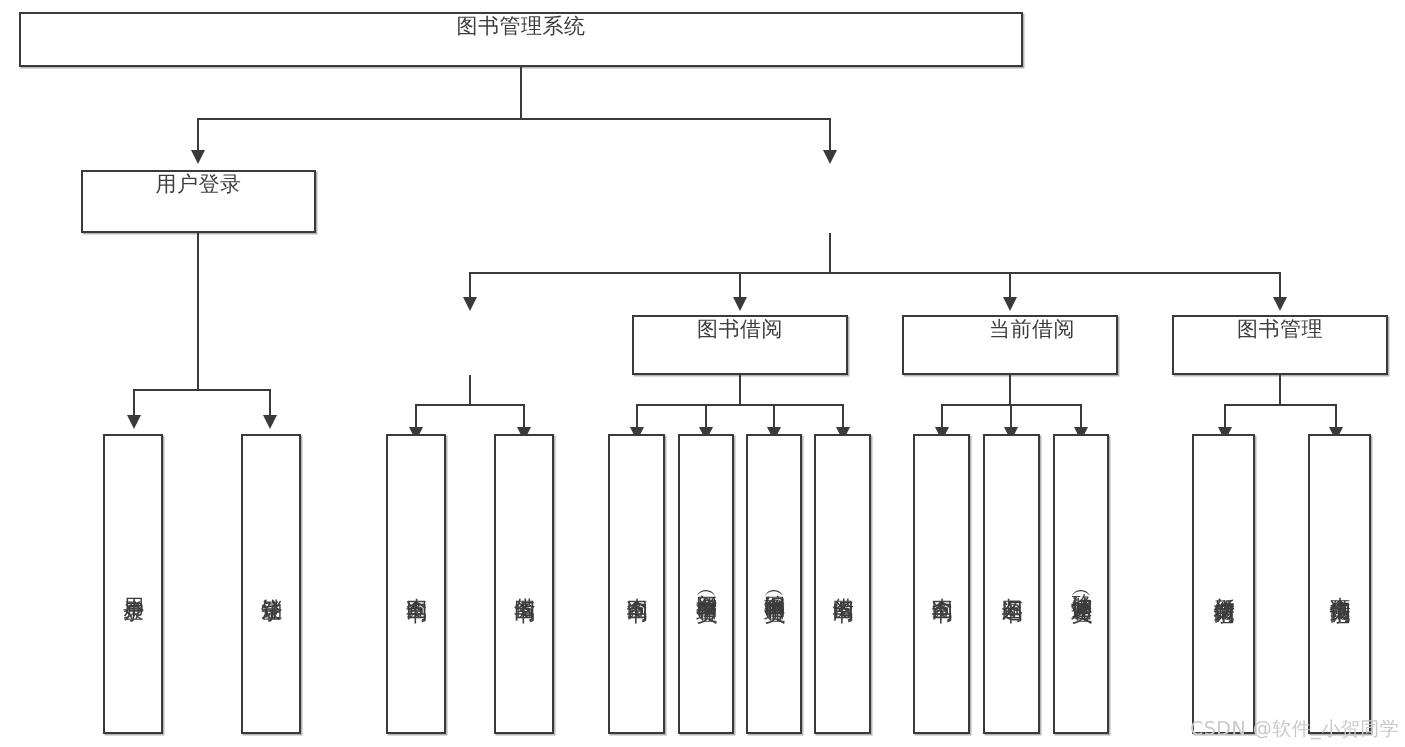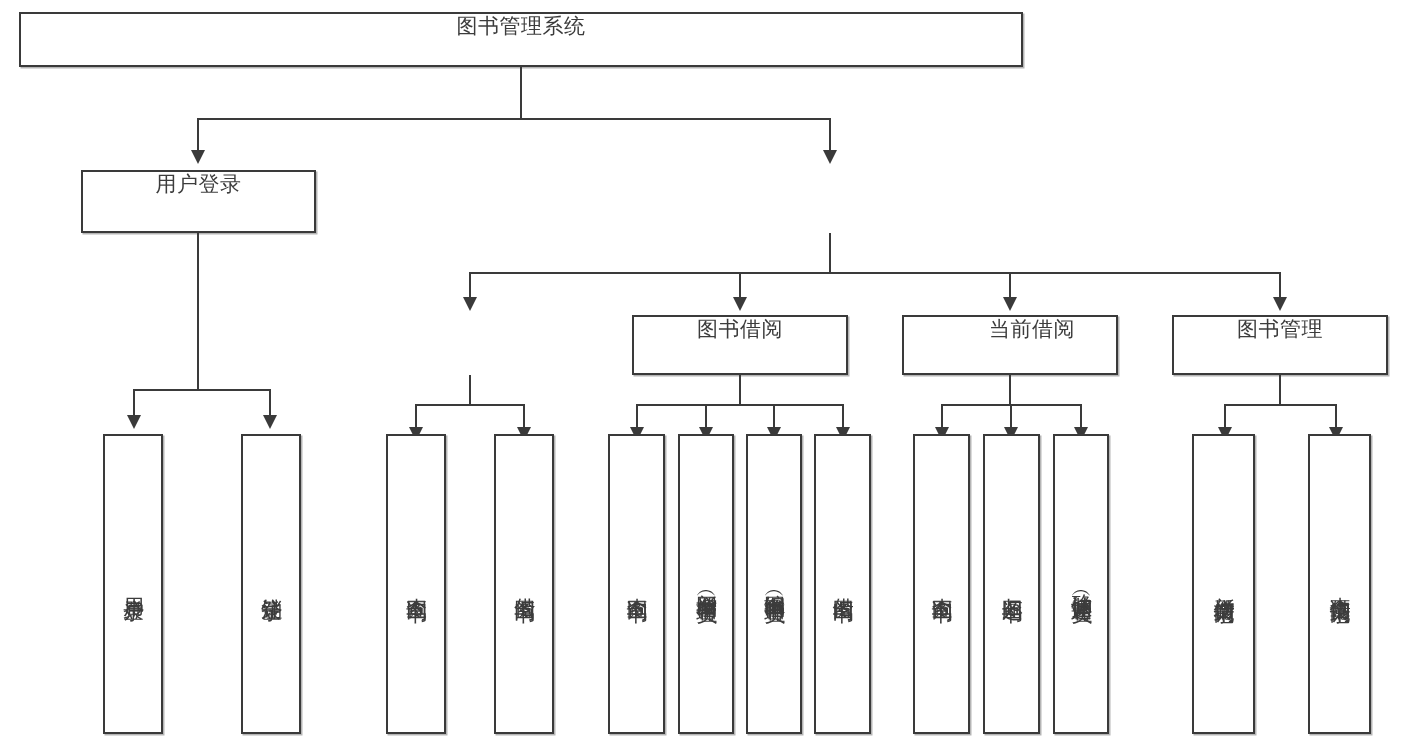--- a/index.html
+++ b/index.html
@@ -205,14 +205,15 @@
     <span class="label">确认归还（管理员）</span>
   </div>
 
   <div class="node vert" style="left:1192px; top:434px; width:63px; height:300px;">
     <span class="label">新增借阅记录</span>
   </div>
   <div class="node vert" style="left:1308px; top:434px; width:63px; height:300px;">
     <span class="label">查询借阅记录</span>
   </div>
 
+  <div id="watermark" style="left:1190px; top:716px;">CSDN @软件_小贺同学</div>
 
 </div>
 
 </body></html>

